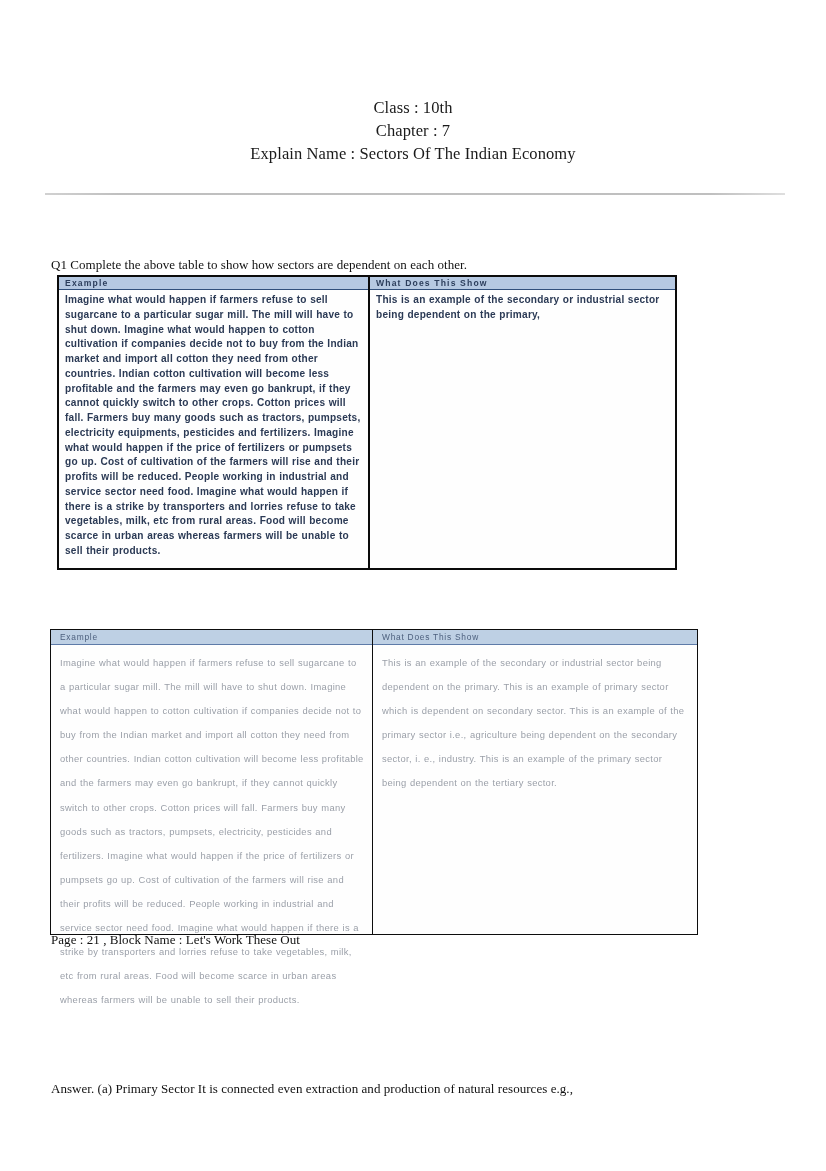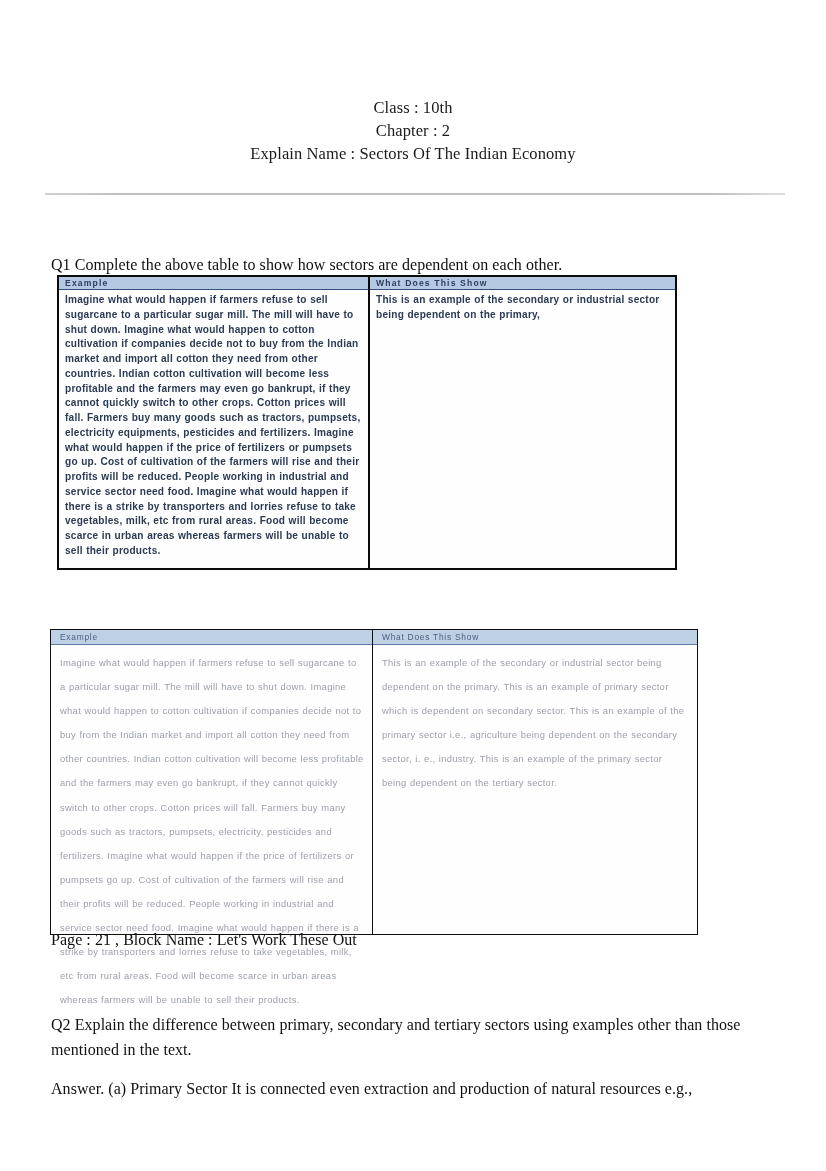--- a/index.html
+++ b/index.html
@@ -43,21 +43,21 @@
     left: 45px;
     width: 740px;
     height: 2px;
     background: linear-gradient(to right, #c9c9c9, #b4b4b4 10%, #b4b4b4 90%, #d9d9d9);
     opacity: .85;
   }
 
   
   .para {
     position: absolute;
-    font-size: 16px;
+    font-size: 13px;
     line-height: 25px;
     color: #111111;
     letter-spacing: 0.05px;
     font-family: Liberation Serif, serif;
   }
   .q1 { top: 252px; left: 51px; width: 740px; }
   .answer-label { top: 606px; left: 51px; width: 300px; }
   .page-block { top: 927px; left: 51px; width: 740px; }
   .q2 { top: 1012px; left: 51px; width: 716px; }
   .ans2 { top: 1076px; left: 51px; width: 720px; }
@@ -159,21 +159,21 @@
     filter: blur(.36px);
   }
 </style>
 </head>
 <body>
 
 <div class="page">
 
   <div class="doc-header">
     <div>Class : 10th</div>
-    <div>Chapter : 2</div>
+    <div>Chapter : 7</div>
     <div>Explain Name : Sectors Of The Indian Economy</div>
   </div>
 
   <div class="header-rule"></div>
 
   <div class="para q1">Q1 Complete the above table to show how sectors are dependent on each other.</div>
 
   <div class="tbl tbl1">
     <div class="col-left">
       <div class="th">Example</div>
@@ -192,17 +192,16 @@
       <div class="cell">Imagine what would happen if farmers refuse to sell sugarcane to a particular sugar mill. The mill will have to shut down. Imagine what would happen to cotton cultivation if companies decide not to buy from the Indian market and import all cotton they need from other countries. Indian cotton cultivation will become less profitable and the farmers may even go bankrupt, if they cannot quickly switch to other crops. Cotton prices will fall. Farmers buy many goods such as tractors, pumpsets, electricity, pesticides and fertilizers. Imagine what would happen if the price of fertilizers or pumpsets go up. Cost of cultivation of the farmers will rise and their profits will be reduced. People working in industrial and service sector need food. Imagine what would happen if there is a strike by transporters and lorries refuse to take vegetables, milk, etc from rural areas. Food will become scarce in urban areas whereas farmers will be unable to sell their products.</div>
     </div>
     <div class="col-right">
       <div class="th">What Does This Show</div>
       <div class="cell">This is an example of the secondary or industrial sector   being dependent on the primary.    This is an example of primary sector which is dependent on secondary sector.        This is an example of the primary sector i.e.,   agriculture being dependent on the secondary sector, i. e., industry.     This is an example of the primary sector being dependent on the tertiary sector.</div>
     </div>
   </div>
 
   <div class="para page-block">Page : 21 , Block Name : Let's Work These Out</div>
 
-  <div class="para q2">Q2 Explain the difference between primary, secondary and tertiary sectors using examples other than those mentioned in the text.</div>
 
   <div class="para ans2">Answer. (a) Primary Sector It is connected even extraction and production of natural resources e.g.,</div>
 
 </div>
 
 </body></html>

